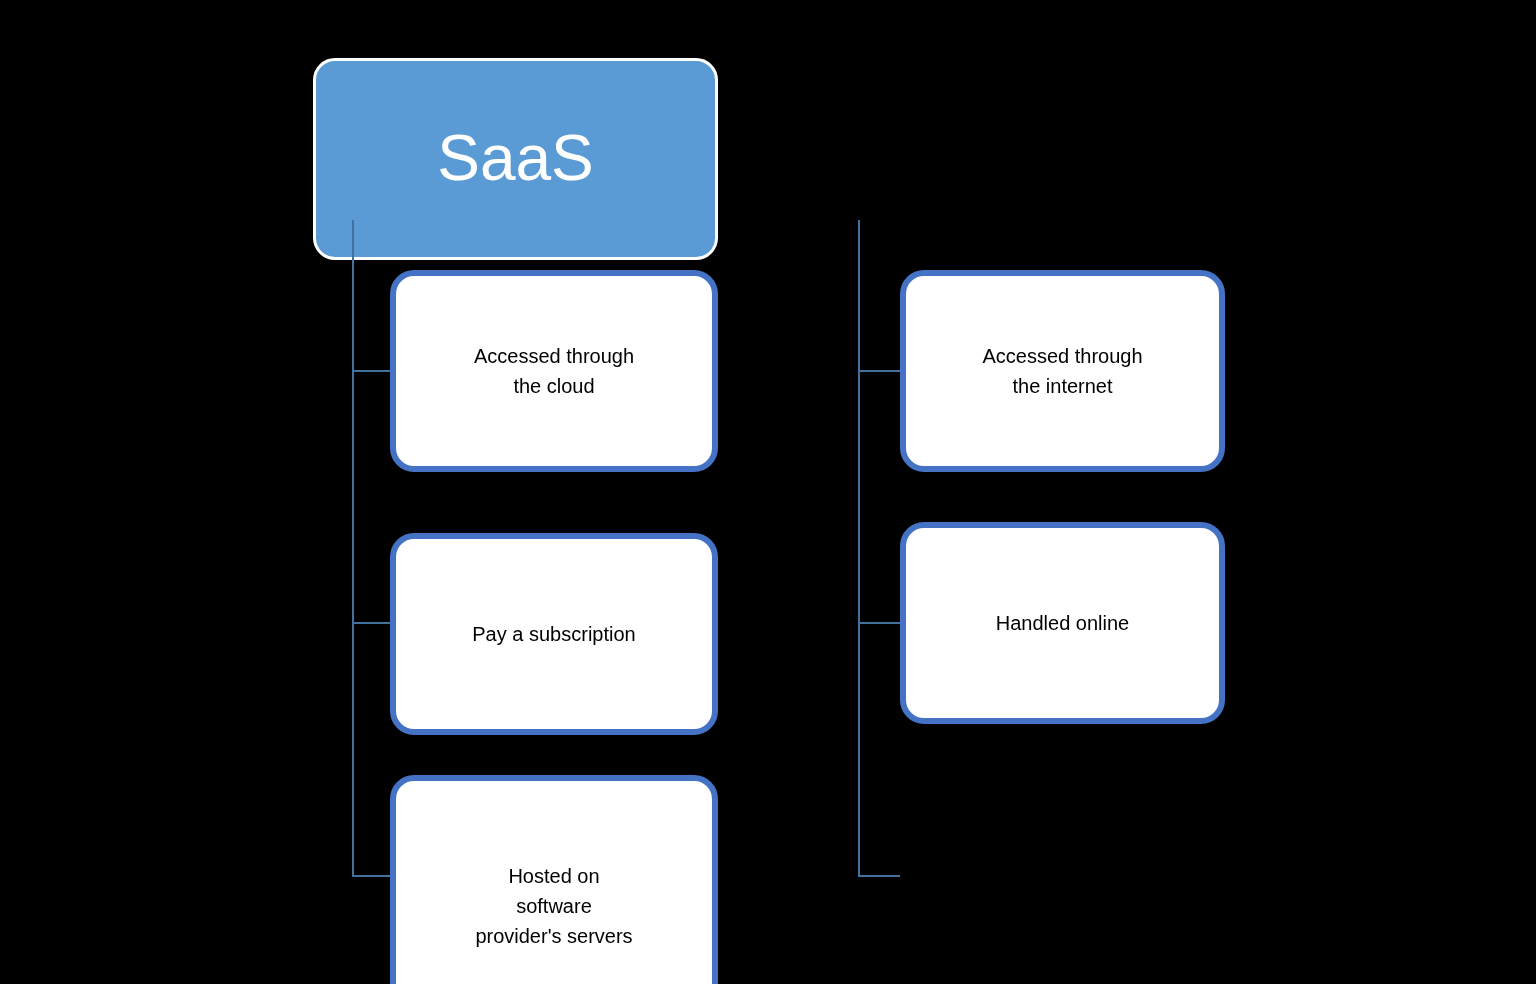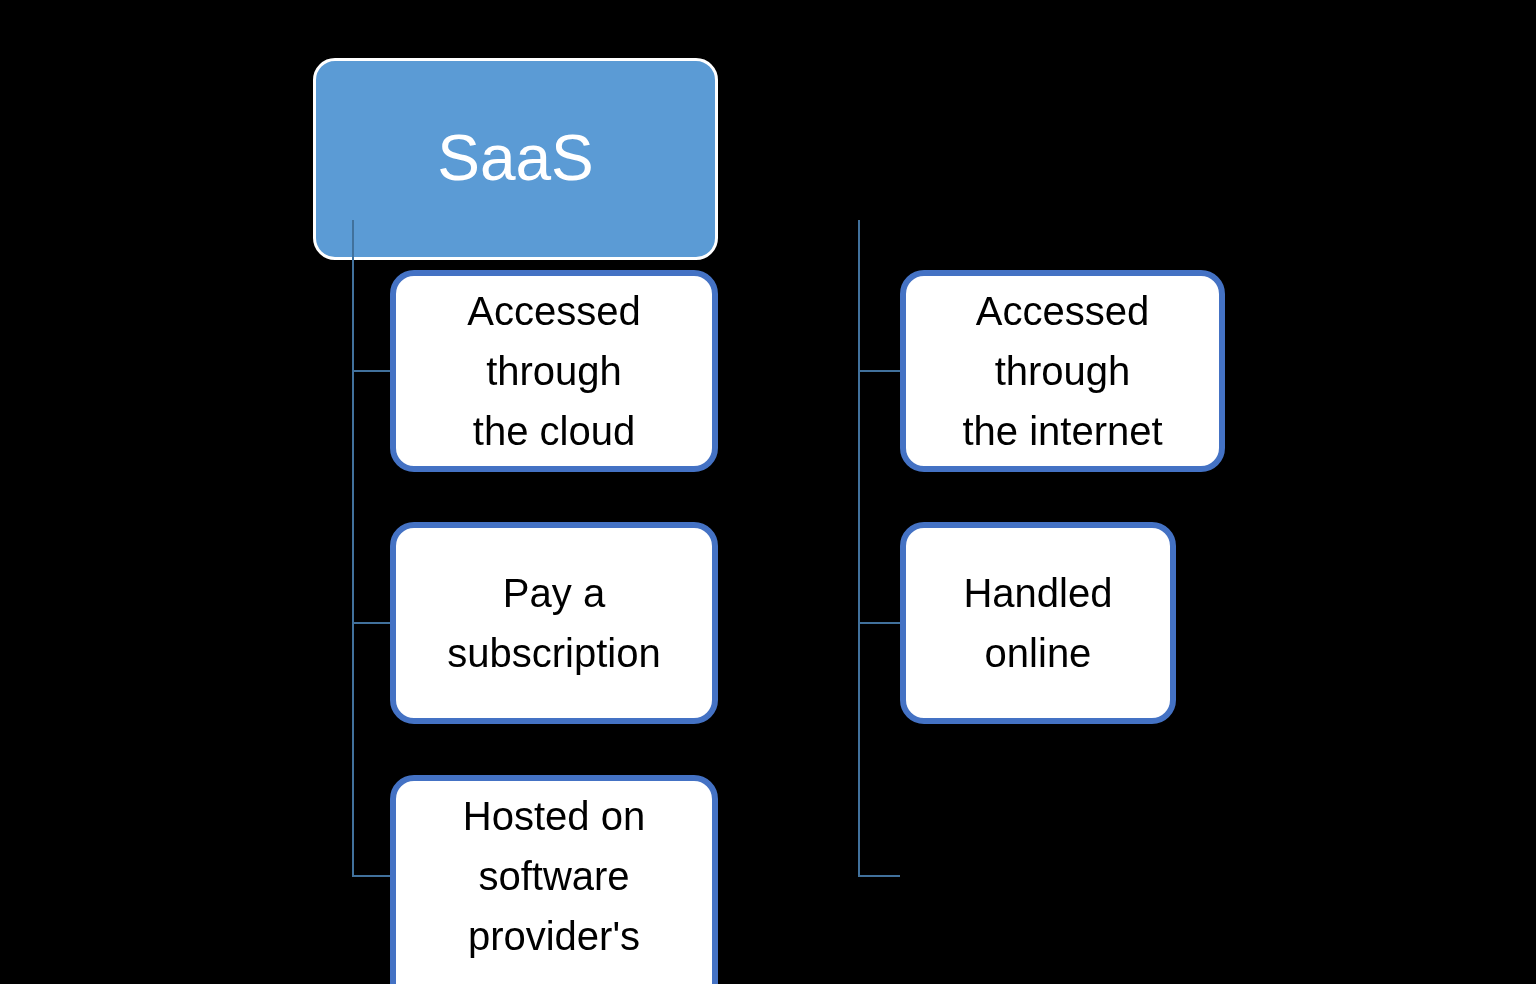--- a/index.html
+++ b/index.html
@@ -26,48 +26,48 @@
     line-height: 1.3;
   }
   .child-box {
     position: absolute;
     background: var(--child-fill, #FFFFFF);
     border: 6px solid var(--child-border, #4472C4);
     border-radius: 24px;
     color: var(--child-text, #000000);
     display: flex; align-items: center; justify-content: center;
     text-align: center;
-    font-size: 40px;
+    font-size: 20px;
     line-height: 1.5;
     padding: 0 14px;
   }
   .node-label { white-space: pre-line; }
   .line {
     position: absolute;
     background: var(--connector, #41719C);
   }
 
   
   .saas-header   { left: 313px; top: 18px;  width: 405px; height: 202px; margin-top: 40px; }
   .saas-trunk    { left: 352px; top: 220px; width: 2px;   height: 657px; }
   .saas-stub-1   { left: 353px; top: 370px; width: 37px;  height: 2px; }
   .saas-stub-2   { left: 353px; top: 622px; width: 37px;  height: 2px; }
   .saas-stub-3   { left: 353px; top: 875px; width: 37px;  height: 2px; }
   .saas-child-1  { left: 390px; top: 270px; width: 328px; height: 202px; }
-  .saas-child-2  { left: 390px; top: 522px; width: 328px; height: 202px; }
+  .saas-child-2  { left: 390px; top: 533px; width: 328px; height: 202px; }
   .saas-child-3  { left: 390px; top: 775px; width: 328px; height: 262px; }
 
   
   .cloud-header  { left: 820px; top: 16px;  width: 403px; height: 204px; }
   .cloud-trunk   { left: 858px; top: 220px; width: 2px;   height: 657px; }
   .cloud-stub-1  { left: 859px; top: 370px; width: 41px;  height: 2px; }
   .cloud-stub-2  { left: 859px; top: 622px; width: 41px;  height: 2px; }
   .cloud-stub-3  { left: 859px; top: 875px; width: 41px;  height: 2px; }
   .cloud-child-1 { left: 900px; top: 270px; width: 325px; height: 202px; }
-  .cloud-child-2 { left: 900px; top: 522px; width: 276px; height: 202px; }
+  .cloud-child-2 { left: 900px; top: 522px; width: 325px; height: 202px; }
   .cloud-child-3 { left: 900px; top: 775px; width: 325px; height: 202px; }
 </style>
 </head>
 <body>
 
 <div class="canvas">
 
   <div class="header-box saas-header">
     <span class="node-label">SaaS</span>
   </div>

